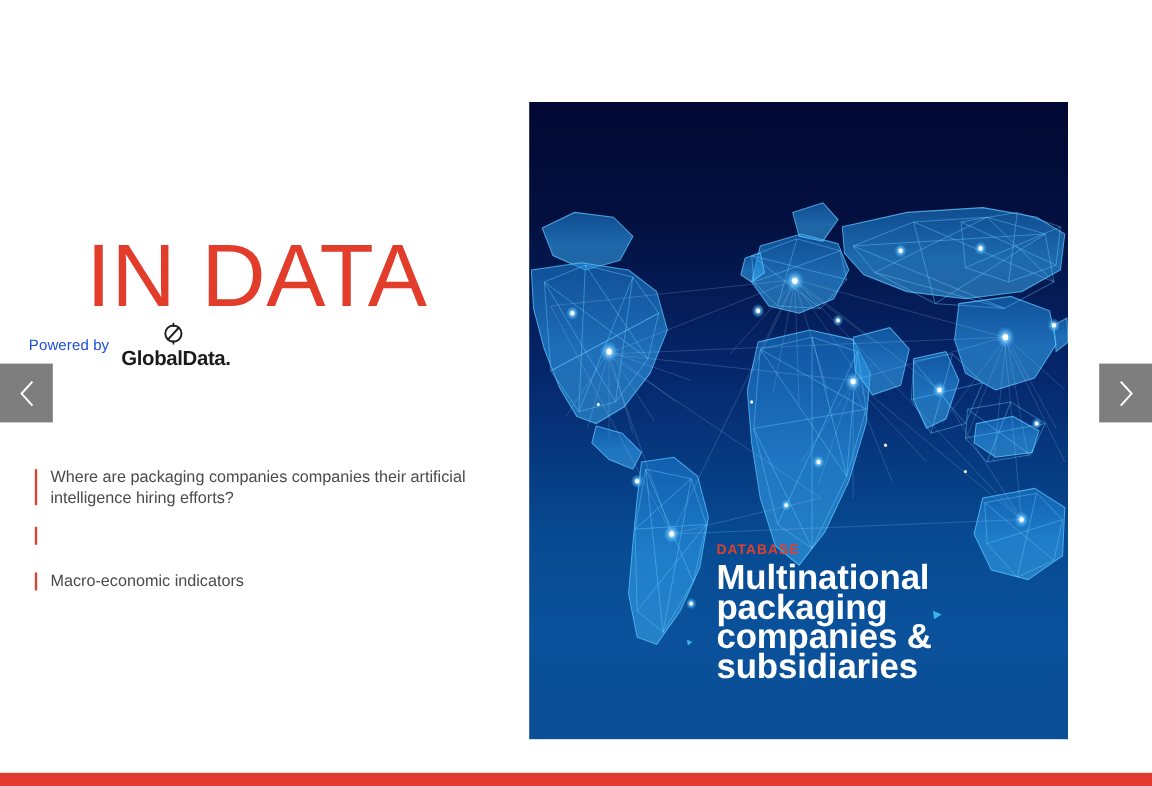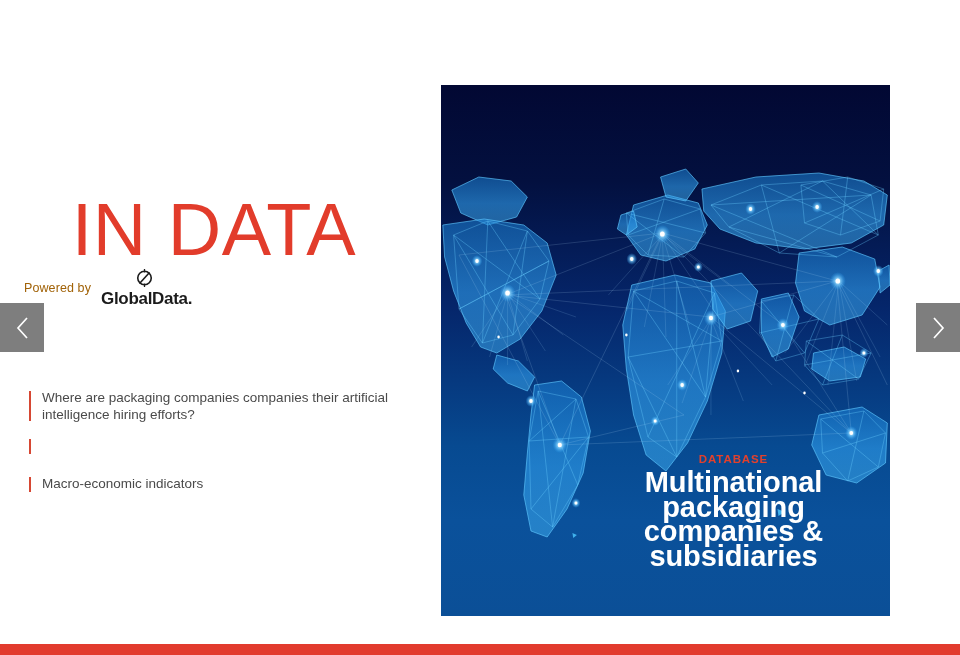--- a/index.html
+++ b/index.html
@@ -44,21 +44,21 @@
   }
 
   #powered-by-row {
     display: flex;
     align-items: center;
     margin-top: 10px;
     height: 22px;
   }
   #powered-by-label {
     font-size: 12.5px;
-    color: #a16207;
+    color: #1d4ed8;
     letter-spacing: 0.1px;
     margin-right: 10px;
     white-space: nowrap;
   }
   #globaldata-logo {
     display: flex;
     align-items: center;
     flex-direction: column;
   }
   #globaldata-mark {
@@ -112,21 +112,20 @@
     width: 449px;
     height: 531px;
     overflow: hidden;
     background: linear-gradient(180deg,
                 #020833 0%,
                 #03103f 18%,
                 #05266b 42%,
                 #074a91 68%,
                 #0a519b 82%,
                 #0b4f97 100%);
-    text-align: center;
   }
 
   #card-map-layer {
     position: absolute;
     inset: 0;
     width: 100%;
     height: 100%;
   }
 
   #card-caption {

